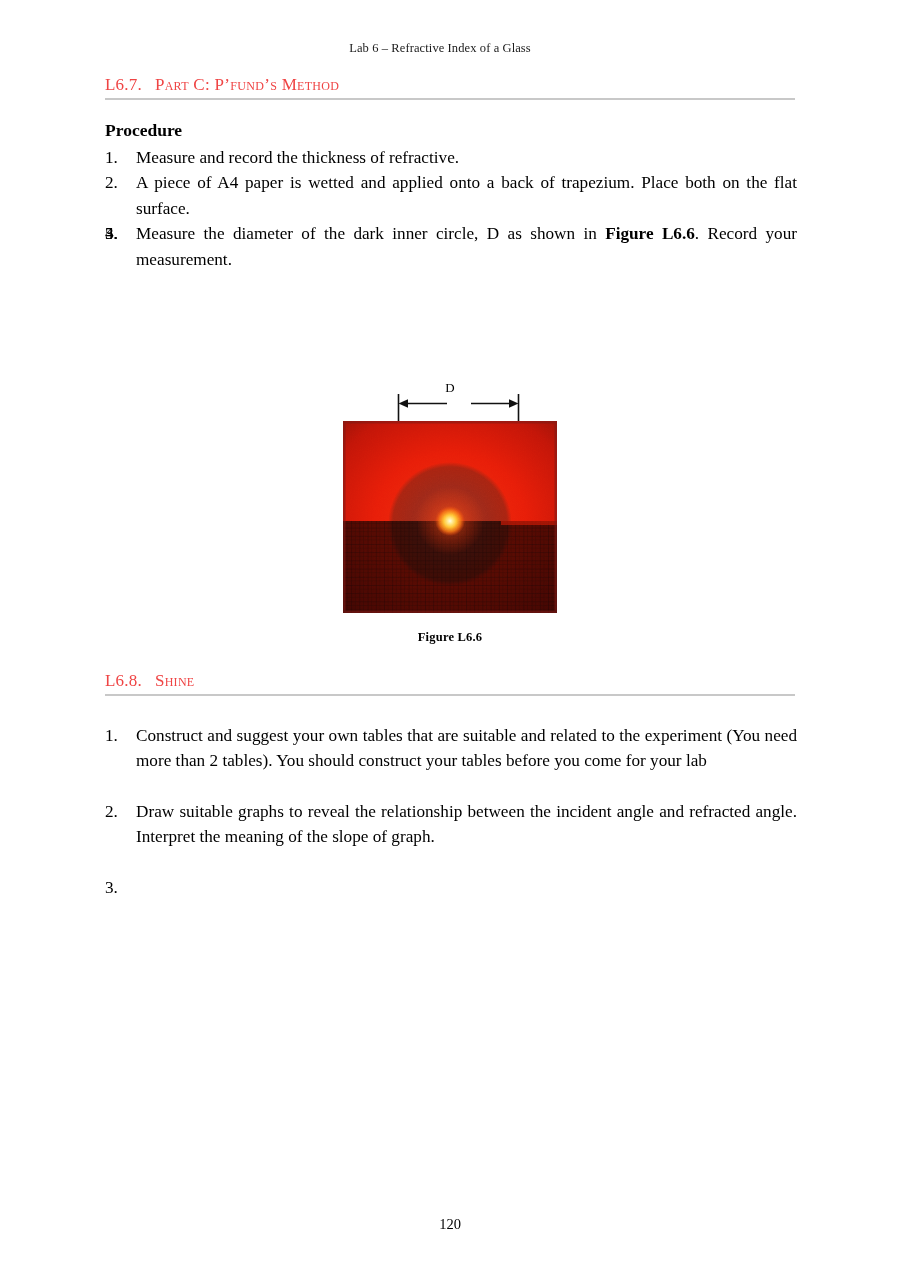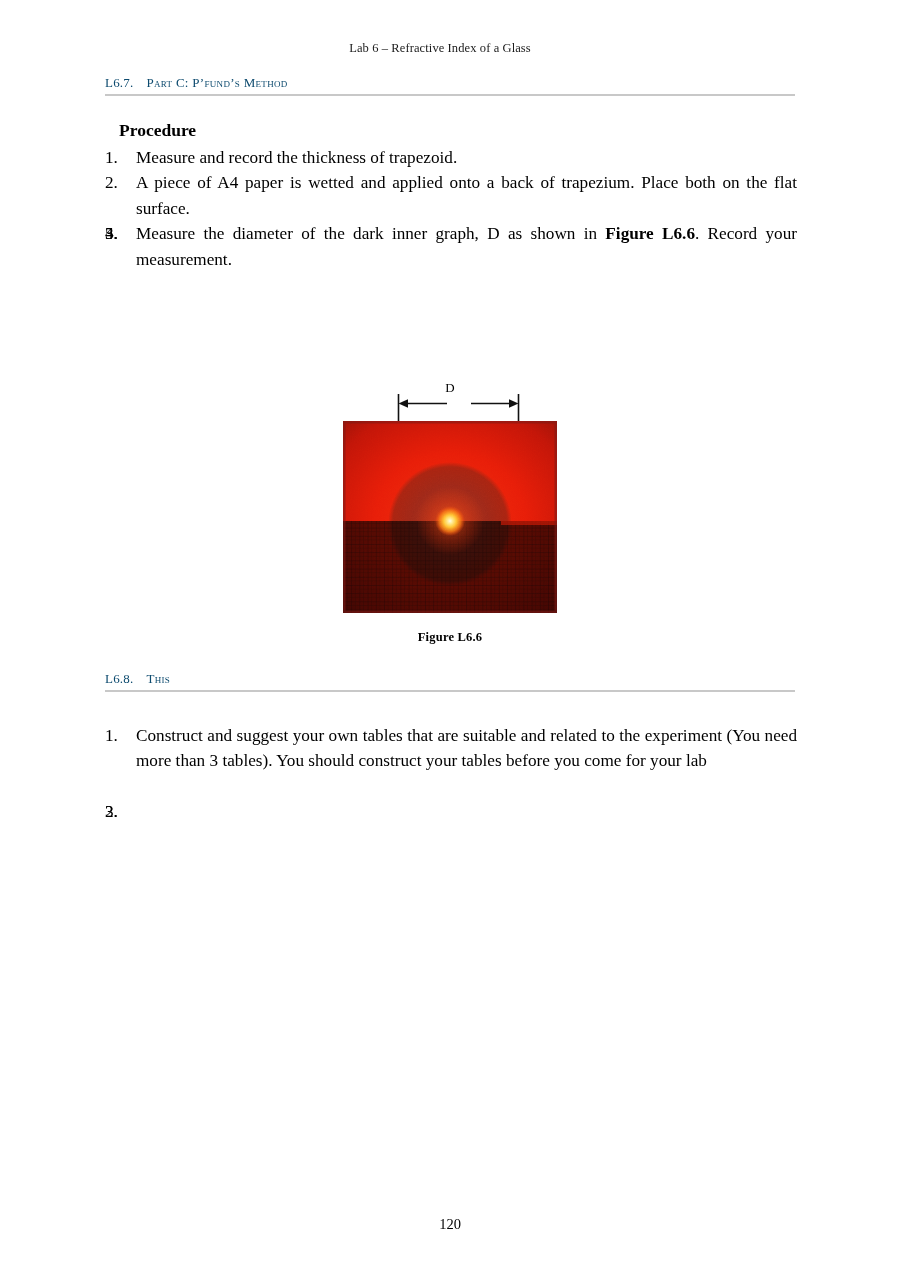--- a/index.html
+++ b/index.html
@@ -31,23 +31,23 @@
     color: #1a1a1a;
   }
 
   
   .section {
     position: absolute;
     left: 105px;
     width: 690px;
   }
   .section-heading {
-    font-size: 13px;
+    font-size: 17px;
     white-space: nowrap;
-    color: #0c4a6e;
+    color: #ef4444;
     line-height: 1.05;
   }
   .section-heading .num {
     font-variant: normal;
     letter-spacing: 0.2px;
   }
   .section-heading .title {
     font-variant: small-caps;
     margin-left: 13px;
     letter-spacing: 0.3px;
@@ -55,21 +55,21 @@
   .section-rule {
     margin-top: 4px;
     height: 2px;
     background: #c8c8c8;
     width: 690px;
   }
 
   
   .sub-heading {
     position: absolute;
-    left: 119px;
+    left: 105px;
     font-size: 17.5px;
     font-weight: bold;
   }
 
   ol.steps {
     position: absolute;
     left: 105px;
     margin: 0;
     padding: 0;
     list-style: none;
@@ -148,35 +148,35 @@
       <span class="num">L6.7.</span><span class="title">Part C: P’fund’s Method</span>
     </div>
     <div class="section-rule"></div>
   </div>
 
   <div class="sub-heading" style="top:120px;">Procedure</div>
 
   <ol class="steps" style="top:145px;">
     <li>
       <span class="marker">1.</span>
-      <span class="txt">Measure and record the thickness of trapezoid.</span>
+      <span class="txt">Measure and record the thickness of refractive.</span>
     </li>
     <li>
       <span class="marker">2.</span>
       <span class="txt">A piece of A4 paper is wetted and applied onto a back of trapezium. Place both on the flat surface.</span>
     </li>
     <li>
       <span class="marker">3.</span>
     </li>
     <li>
       <span class="marker">4.</span>
     </li>
     <li>
       <span class="marker">5.</span>
-      <span class="txt"><span>Measure the diameter of the dark inner graph, D as shown in </span><b>Figure L6.6</b><span>. Record your measurement.</span></span>
+      <span class="txt"><span>Measure the diameter of the dark inner circle, D as shown in </span><b>Figure L6.6</b><span>. Record your measurement.</span></span>
     </li>
   </ol>
 
   <div id="figure-block">
 
     <div class="dim-wrap">
       <svg width="900" height="38" viewBox="0 0 900 38">
 
         <line x1="398.5" y1="8" x2="398.5" y2="35" stroke="#111" stroke-width="1.6"></line>
 
@@ -259,32 +259,33 @@
           <rect x="0" y="0" width="214" height="192" fill="none" stroke="#7d1c17" stroke-width="5" opacity="0.55"></rect>
         </g>
       </svg>
     </div>
 
     <div class="fig-caption">Figure L6.6</div>
   </div>
 
   <div class="section" style="top:672px;">
     <div class="section-heading">
-      <span class="num">L6.8.</span><span class="title">This</span>
+      <span class="num">L6.8.</span><span class="title">Shine</span>
     </div>
     <div class="section-rule"></div>
   </div>
 
   <ol class="steps data-list" style="top:723px;">
     <li>
       <span class="marker">1.</span>
-      <span class="txt">Construct and suggest your own tables that are suitable and related to the experiment (You need more than 3 tables). You should construct your tables before you come for your lab</span>
+      <span class="txt">Construct and suggest your own tables that are suitable and related to the experiment (You need more than 2 tables). You should construct your tables before you come for your lab</span>
     </li>
     <li>
       <span class="marker">2.</span>
+      <span class="txt">Draw suitable graphs to reveal the relationship between the incident angle and refracted angle. Interpret the meaning of the slope of graph.</span>
     </li>
     <li>
       <span class="marker">3.</span>
     </li>
   </ol>
 
   <div class="page-number">120</div>
 
 </div>
 

